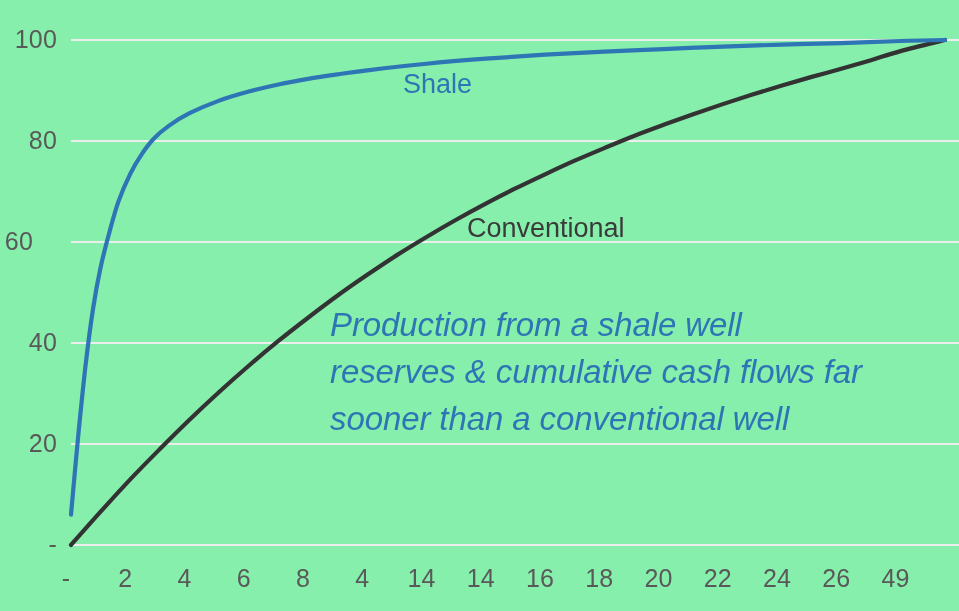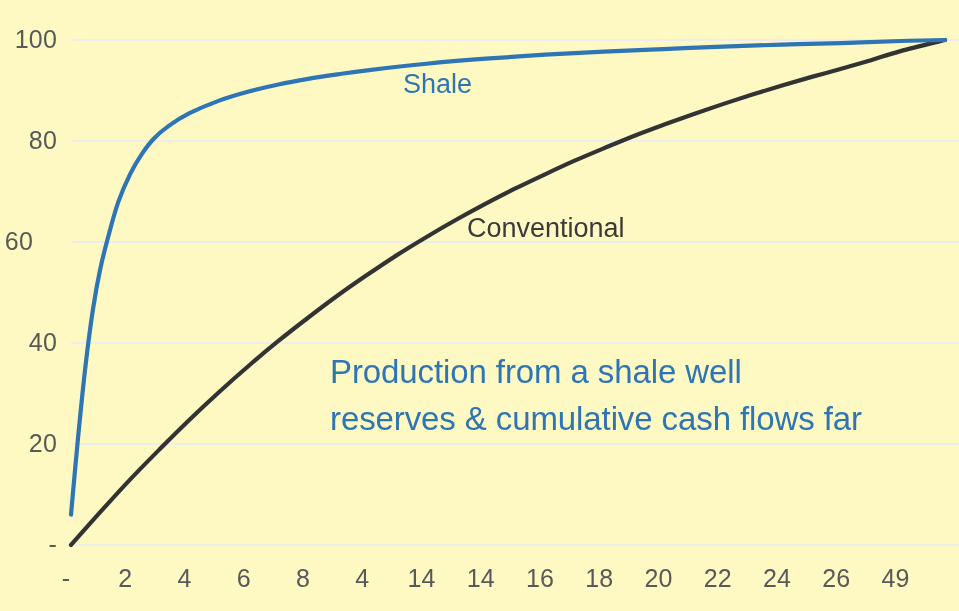--- a/index.html
+++ b/index.html
@@ -12,21 +12,21 @@
     width: 959px;
     height: 611px;
     overflow: hidden;
     font-family: "Liberation Sans", sans-serif;
     -webkit-font-smoothing: antialiased;
   }
   #chart-root {
     position: relative;
     width: 959px;
     height: 611px;
-    background: #fef9c3;
+    background: #86efac;
   }
   #plot-svg {
     position: absolute;
     left: 0;
     top: 0;
     width: 959px;
     height: 611px;
     display: block;
   }
   .axis-tick-label {
@@ -60,25 +60,25 @@
   #series-label-conventional {
     color: #3A3A3A;
   }
   #annotation-block {
     position: absolute;
     left: 330px;
     top: 301px;
     width: 612px;
     color: #2E75B6;
     font-family: "Liberation Sans", sans-serif;
+    font-style: italic;
     font-size: 33px;
     font-weight: 400;
     line-height: 47px;
     letter-spacing: -0.1px;
-    margin-top: 47px;
   }
   #annotation-block .annotation-line {
     display: block;
     white-space: nowrap;
   }
 </style>
 </head>
 <body>
 
 <div id="chart-root">
@@ -124,15 +124,16 @@
       <div class="axis-tick-label x-tick-label" style="left: 865.559px; width: 60px; top: 566px;">49</div>
     </div>
 
   <div class="series-label" id="series-label-shale" style="left: 363px; top: 71px; color: rgb(46, 117, 182);">Shale</div>
 
   <div class="series-label" id="series-label-conventional" style="left: 467px; top: 215px; color: rgb(58, 58, 58);">Conventional</div>
 
   <div id="annotation-block" style="color: rgb(46, 117, 182);">
       <span class="annotation-line">Production from a shale well</span>
       <span class="annotation-line">reserves &amp; cumulative cash flows far</span>
+      <span class="annotation-line">sooner than a conventional well</span>
     </div>
 
 </div>
 
 </body></html>

